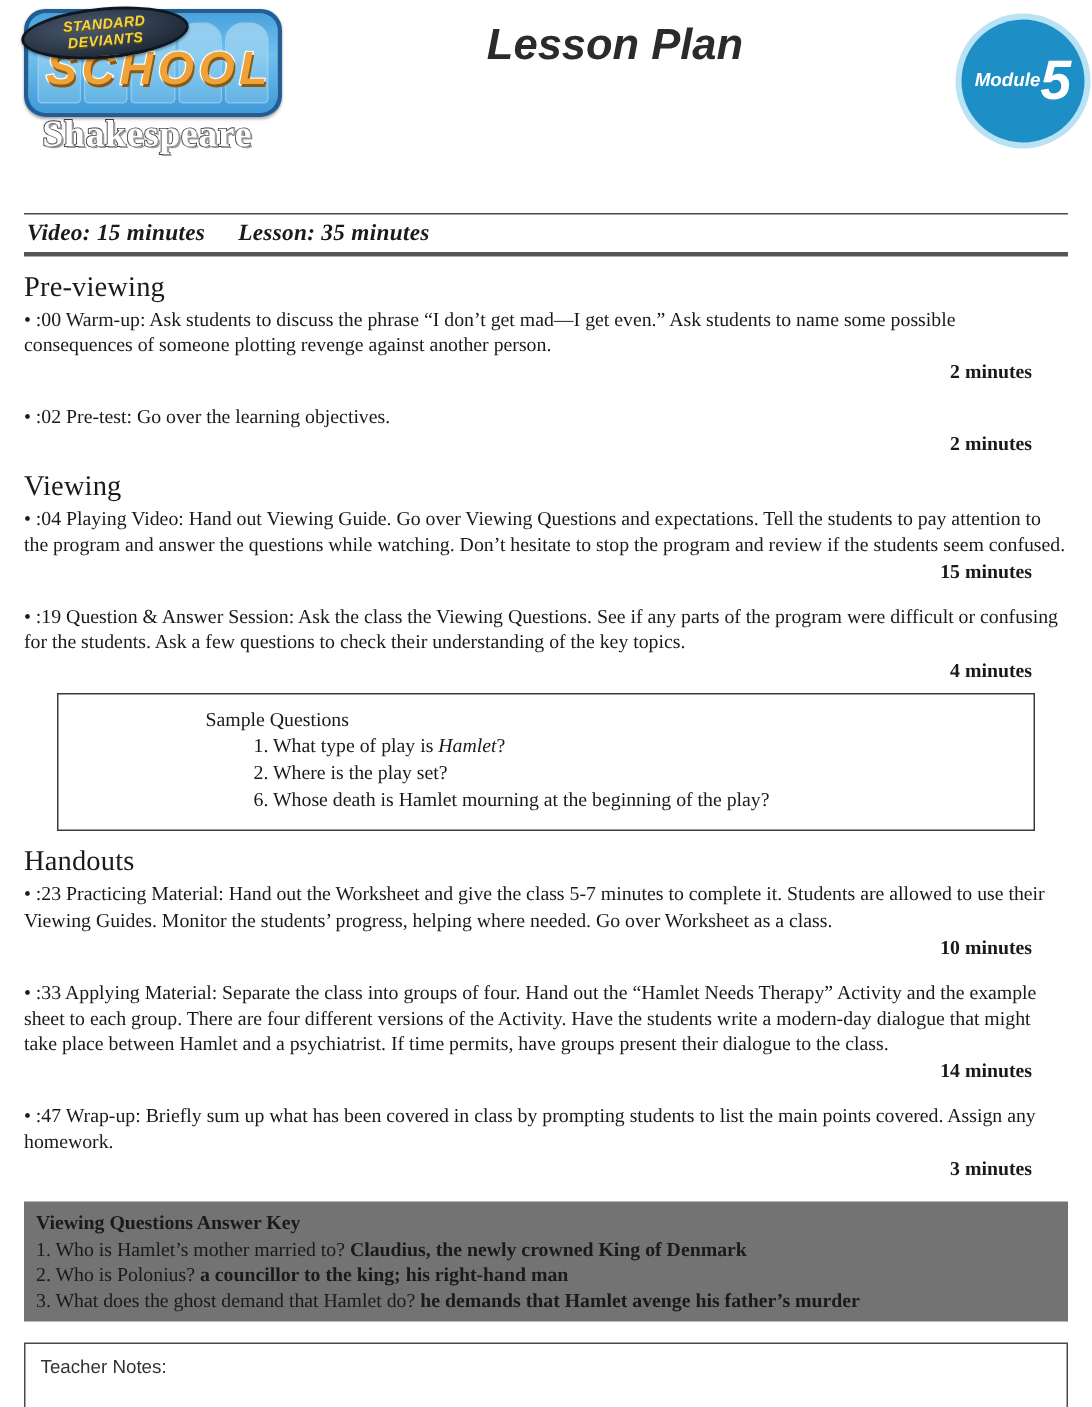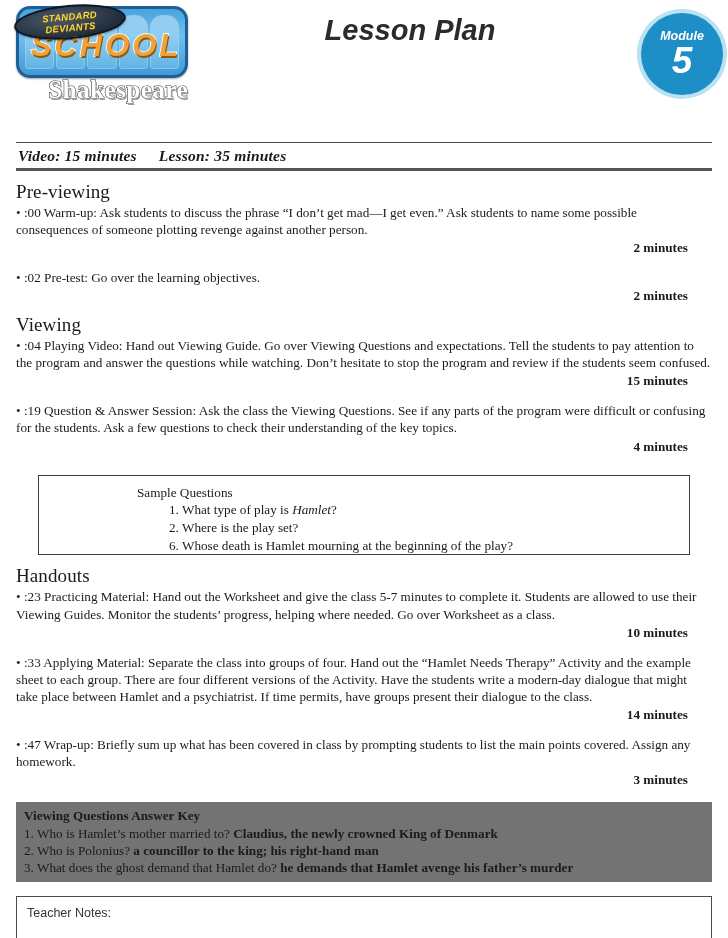--- a/index.html
+++ b/index.html
@@ -104,21 +104,21 @@
     -webkit-text-stroke: 1.5px #ffffff;
     paint-order: stroke fill;
     text-shadow: 1px 2px 0 #8a5a14, 0 0 2px #fff;
     z-index: 2;
   }
   .logo-shakespeare {
     position: absolute;
     left: 0;
     right: 0;
     top: 72px;
-    text-align: right;
+    text-align: center;
     font-family: "Liberation Serif", serif;
     font-weight: bold;
     font-size: 25px;
     letter-spacing: .5px;
     color: #ffffff;
     -webkit-text-stroke: 1.2px #3b3b3b;
     paint-order: stroke fill;
     text-shadow: 1.5px 1.5px 0 #9a9a9a;
   }
 
@@ -143,21 +143,21 @@
   .module-badge {
     position: absolute;
     left: 641px;
     top: 13px;
     width: 82px;
     height: 82px;
     border-radius: 50%;
     background: #1e8fc6;
     box-shadow: 0 0 0 4px #b9e2f4;
     display: flex;
-    flex-direction: column;
+    flex-direction: row;
     align-items: center;
     justify-content: center;
     line-height: 1;
   }
   .module-badge .m-word {
     font-family: "Liberation Sans", sans-serif;
     font-style: italic;
     font-weight: bold;
     font-size: 12.5px;
     color: #ffffff;
@@ -224,22 +224,22 @@
     text-align: right;
     font-weight: bold;
     font-size: 13.2px;
     padding-right: 24px;
     margin-top: 2px;
   }
 
   
   .sample-box {
     border: 1.6px solid #3c3c3c;
-    margin: 20px 22px 0 22px;
-    padding: 8px 10px 0 10px;
+    margin: 7px 22px 0 22px;
+    padding: 8px 10px 12px 10px;
     min-height: 62px;
   }
   .sample-inner {
     padding-left: 88px;
     font-size: 13.2px;
     line-height: 1.34;
   }
   .sample-title { }
   .sample-list {
     padding-left: 32px;

